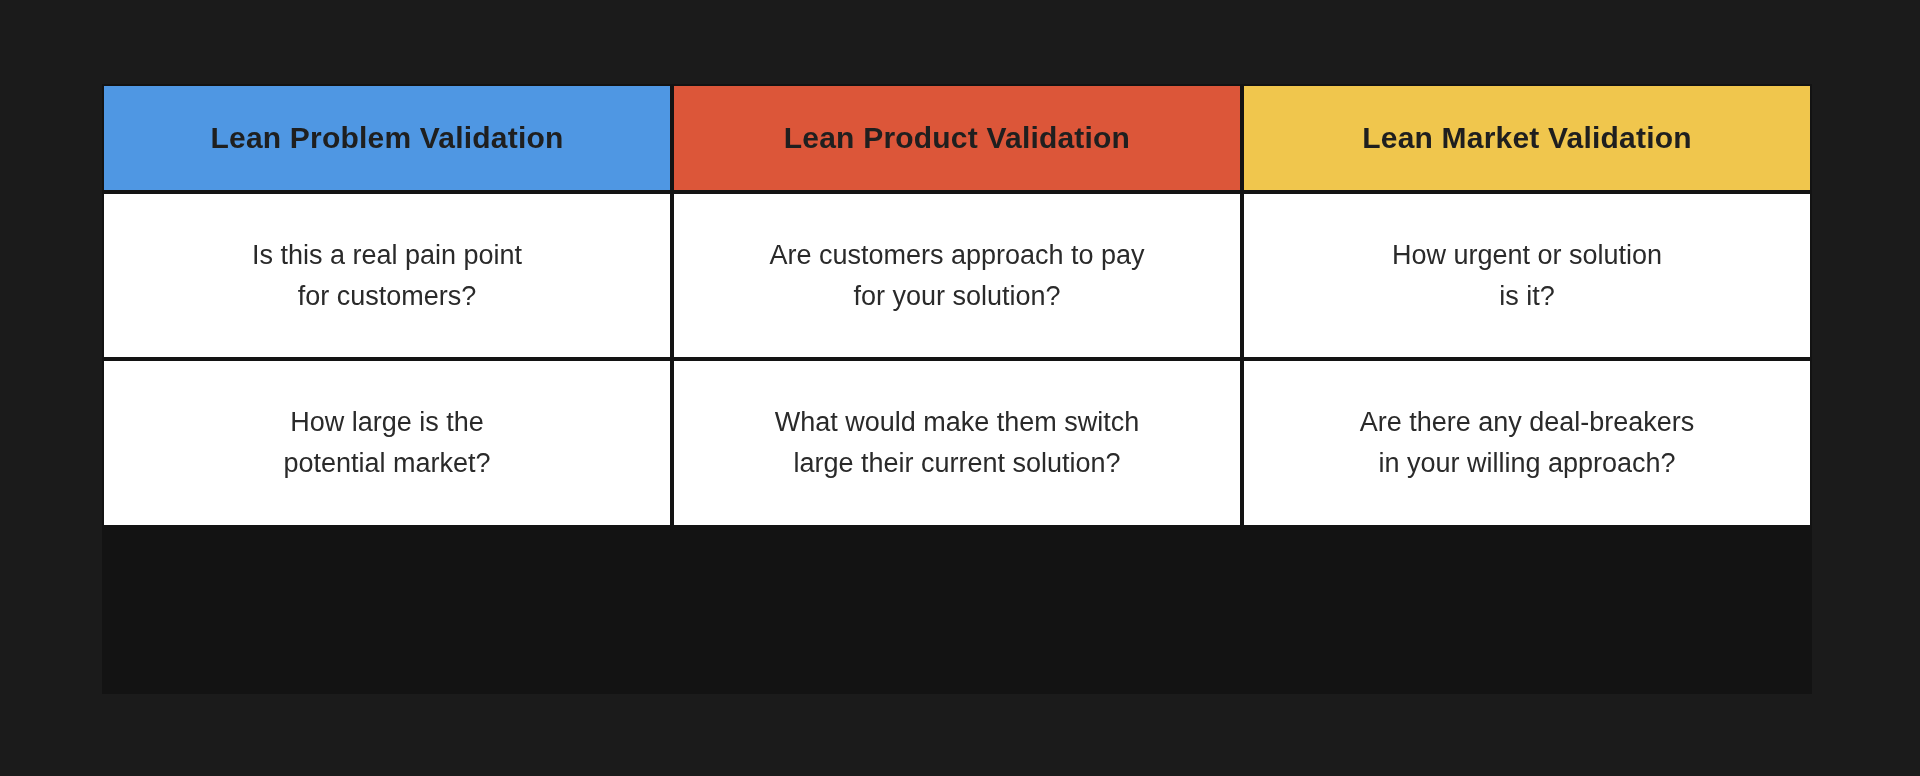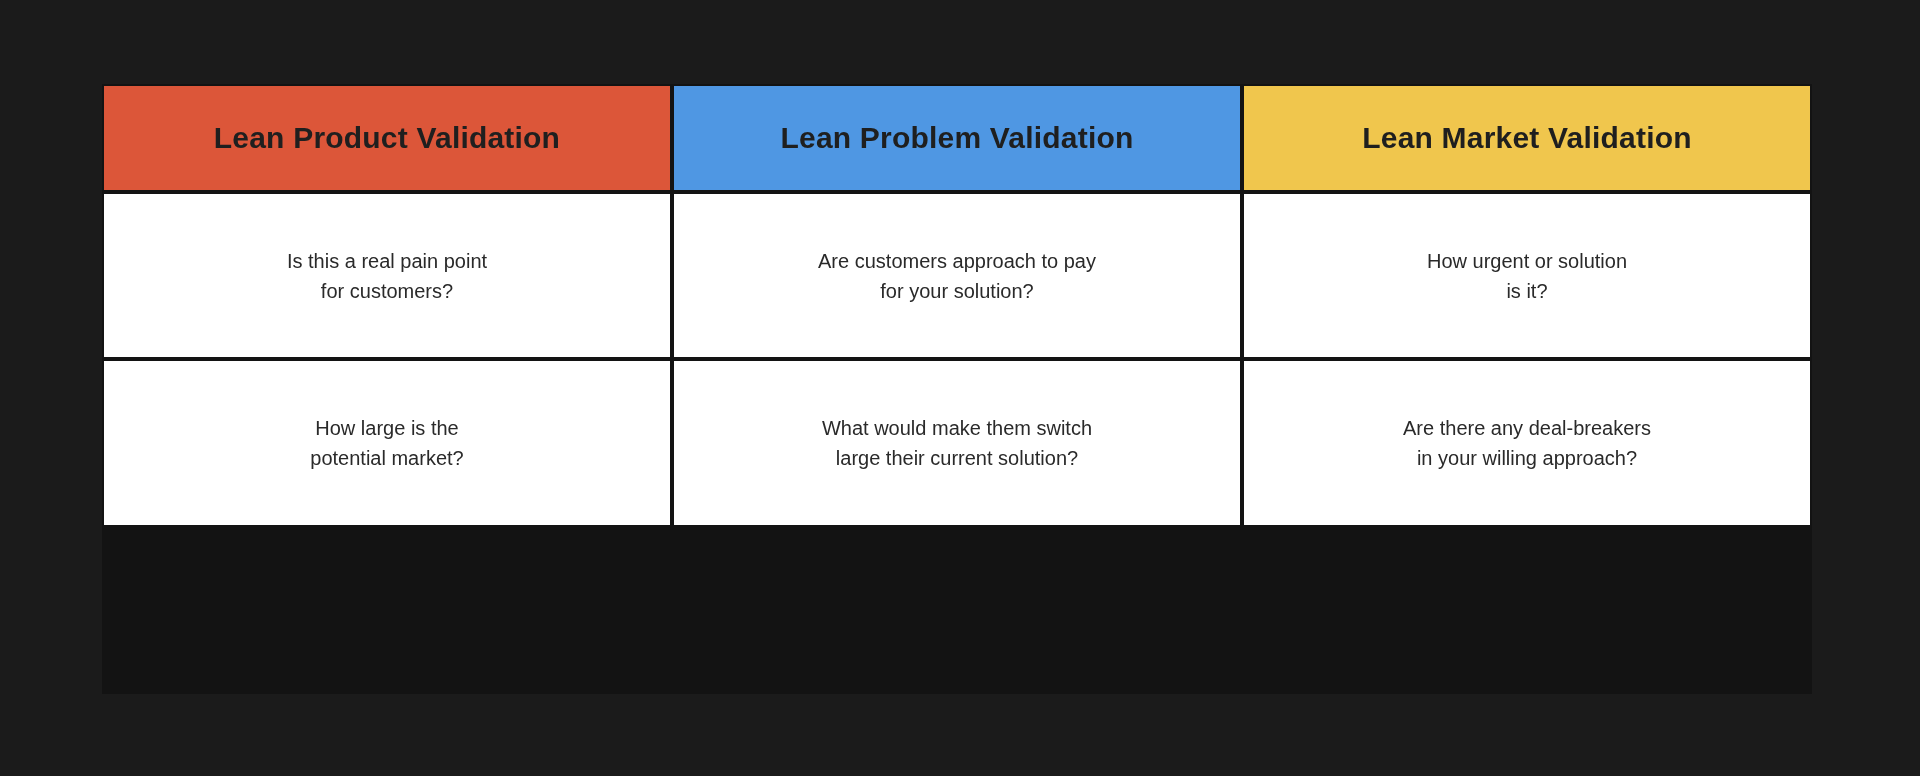--- a/index.html
+++ b/index.html
@@ -41,36 +41,36 @@
     font-weight: bold;
     color: #1f1f1f;
     letter-spacing: 0.2px;
   }
   .body-cell {
     background: #ffffff;
     display: flex;
     align-items: center;
     justify-content: center;
     text-align: center;
-    font-size: 20px;
+    font-size: 27px;
     line-height: 1.5;
     color: #2a2a2a;
     white-space: pre-line;
     padding: 0 20px;
     box-sizing: border-box;
   }
 </style>
 </head>
 <body>
 
 <div class="canvas">
   <div class="validation-table">
 
+    <div class="header-cell" style="background: rgb(79, 151, 227);">Lean Problem Validation</div>
     <div class="header-cell" style="background: rgb(220, 86, 57);">Lean Product Validation</div>
-    <div class="header-cell" style="background: rgb(79, 151, 227);">Lean Problem Validation</div>
     <div class="header-cell" style="background: rgb(240, 198, 77); text-align: center;">Lean Market Validation</div>
 
     <div class="body-cell">Is this a real pain point
 for customers?</div>
     <div class="body-cell">Are customers approach to pay
 for your solution?</div>
 
     <div class="body-cell">How urgent or solution
 is it?</div>
     <div class="body-cell">How large is the

